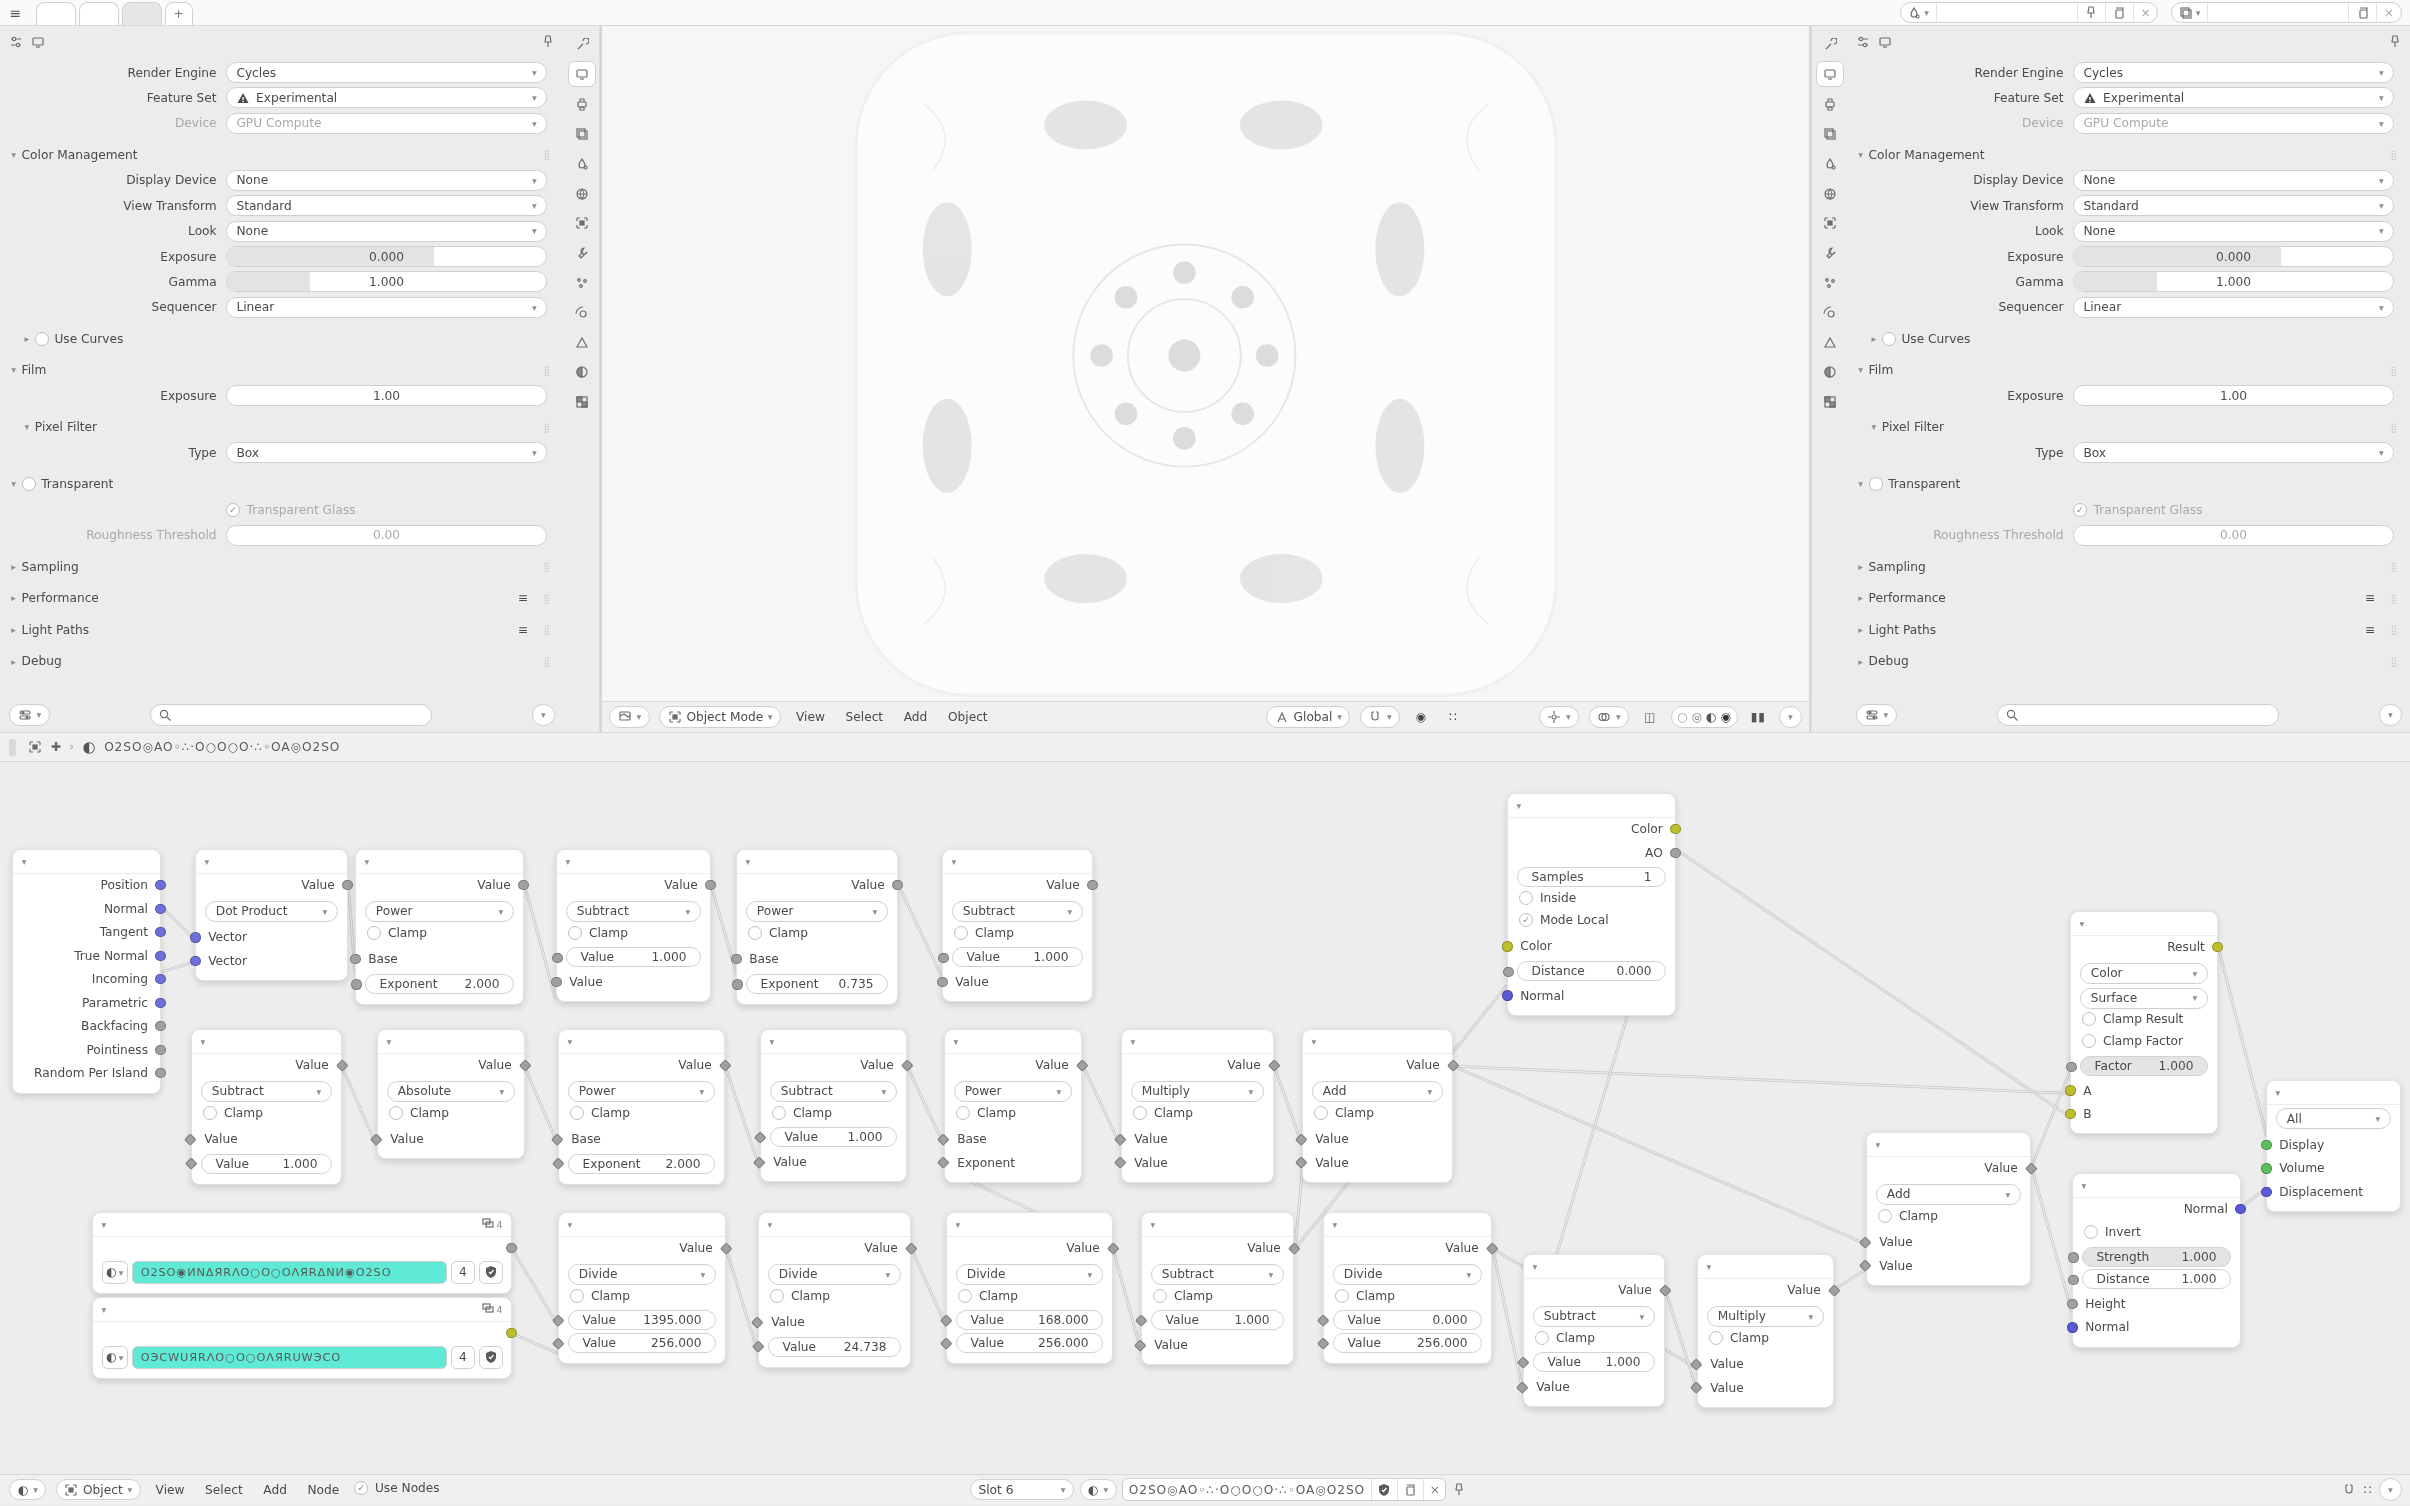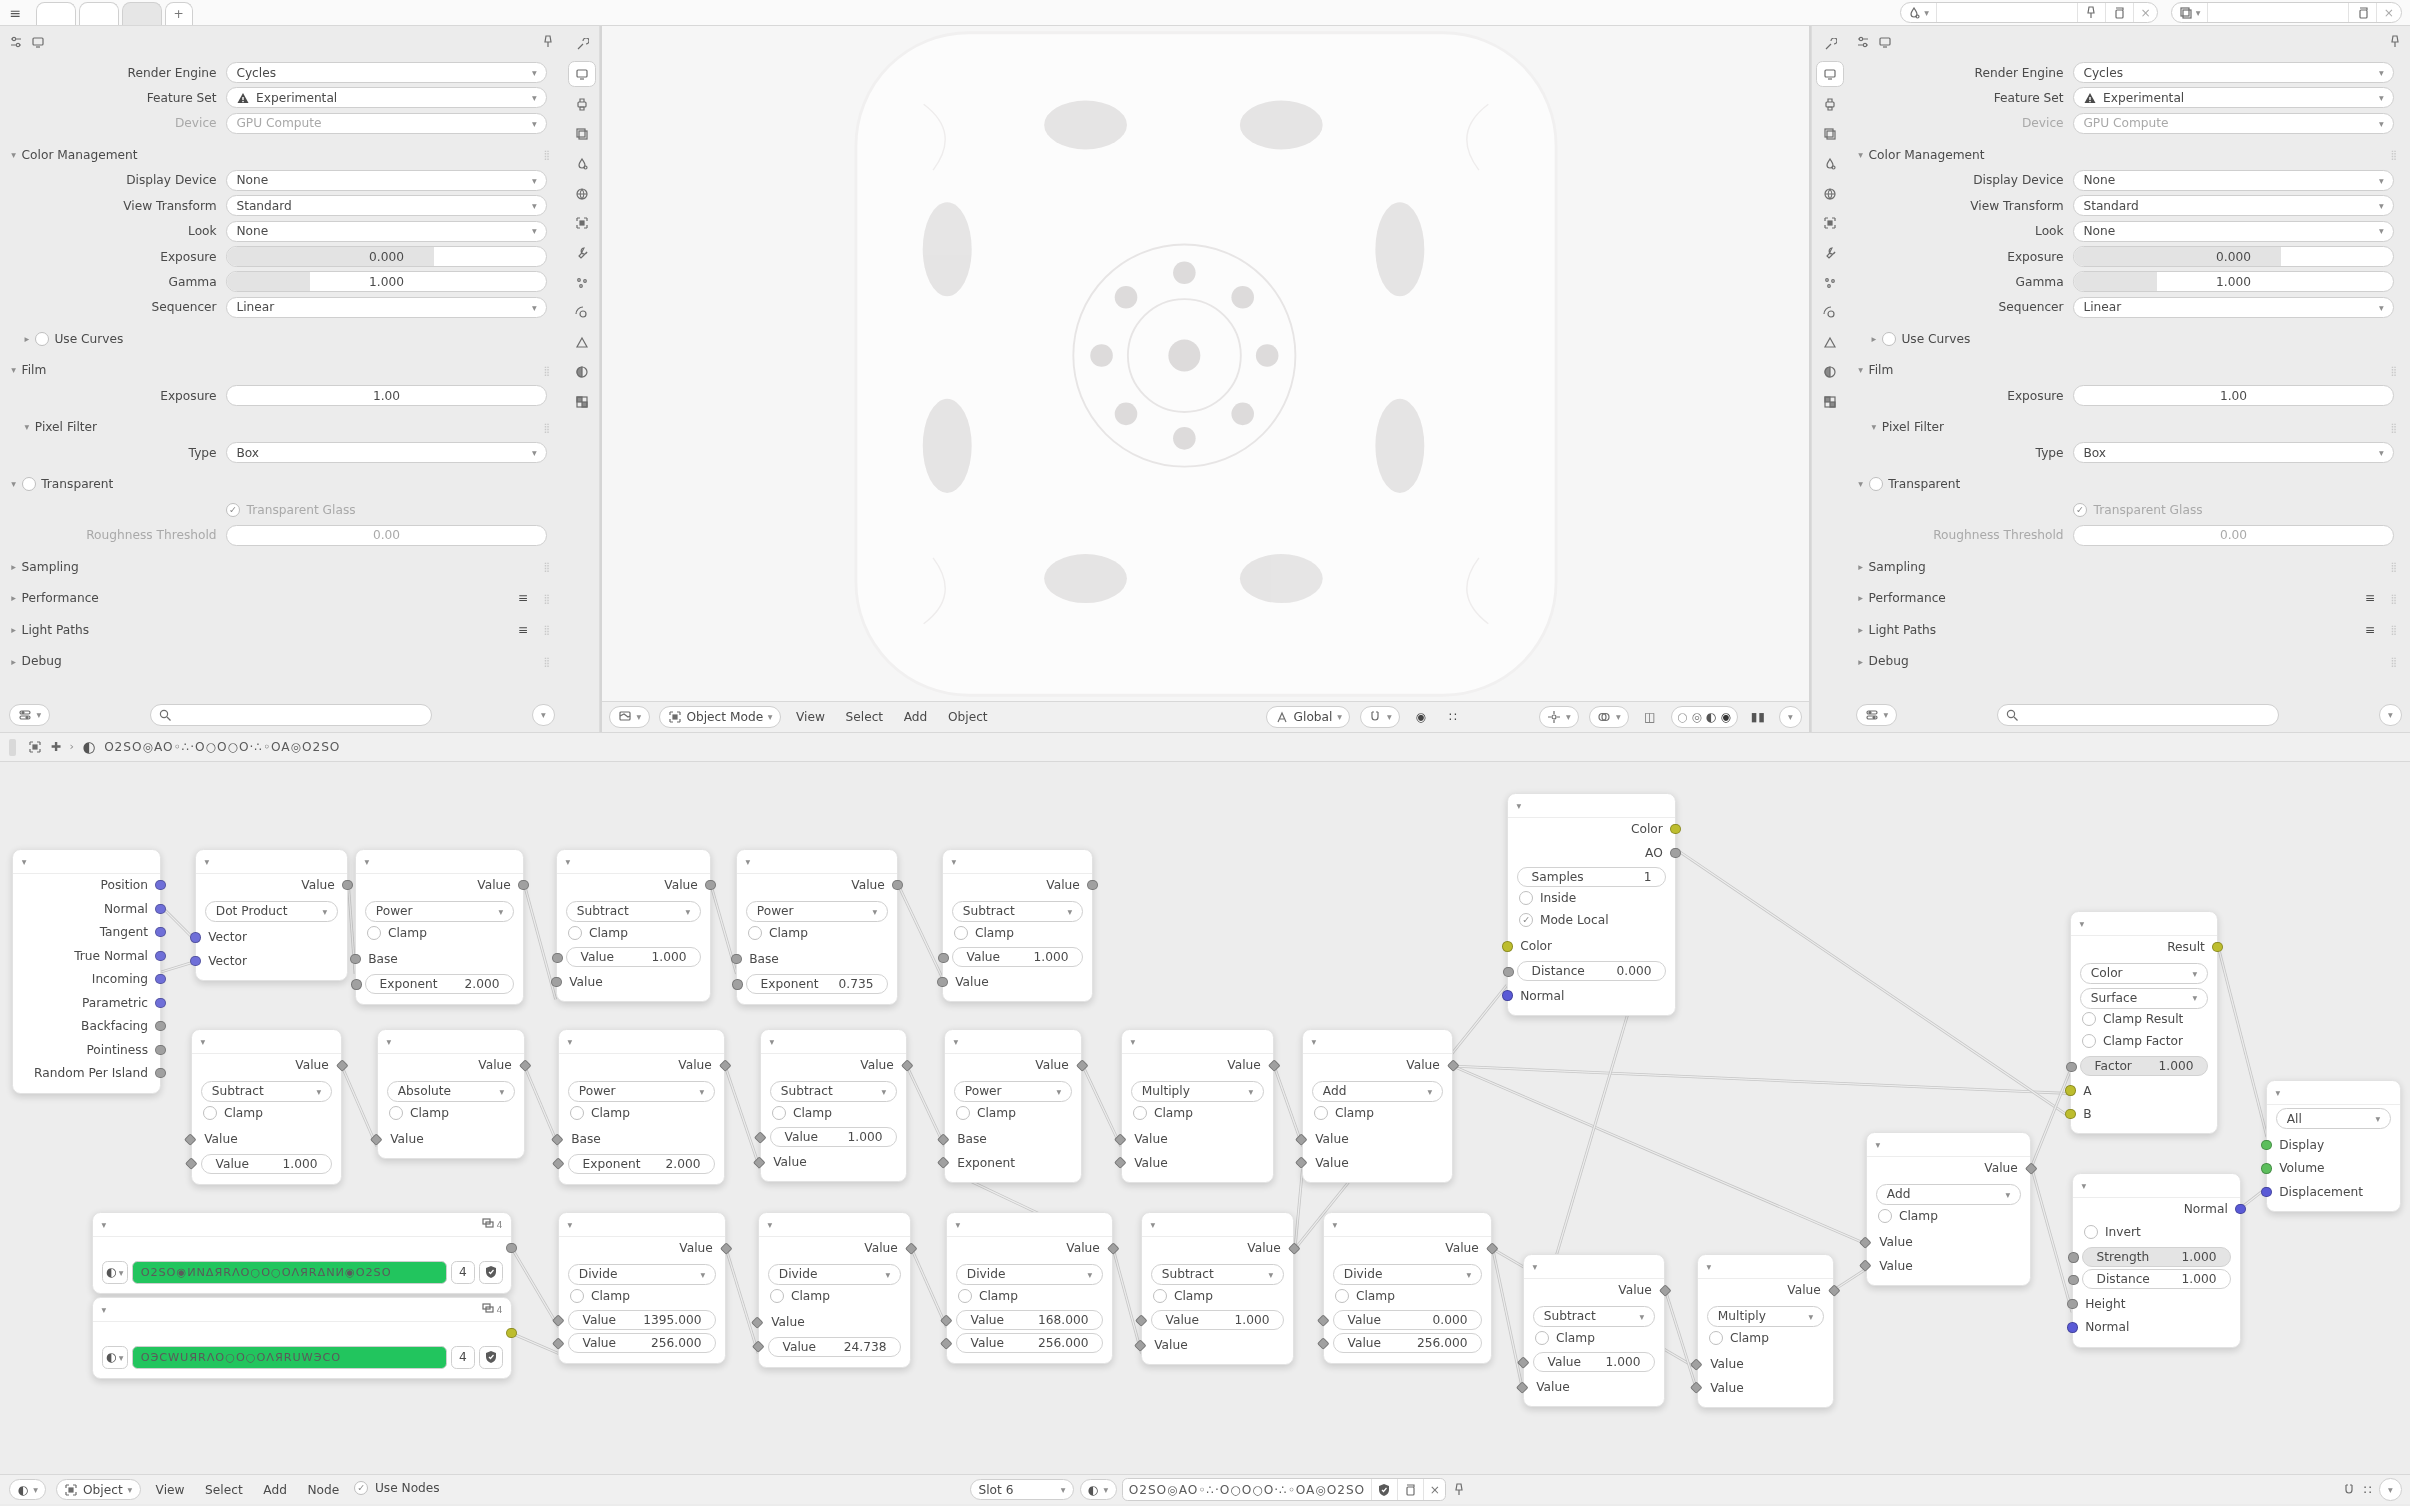--- a/index.html
+++ b/index.html
@@ -95,21 +95,21 @@
   .nfield { position:relative; margin:2.8px 9.4px; height:20px; border:0.9px solid #d2d2d2; border-radius:10.4px;
     background:#fff; display:flex; align-items:center; padding:0 9.4px; }
   .nfield .fl { flex:1; padding-left:3.8px; }
   .nfield .fv { padding-right:3.8px; }
   .nfield.filled { background:#e4e4e4; border-color:#d2d2d2; }
   .nselect { margin:3.8px 9.4px; }
   .ncheck { display:flex; gap:6.6px; margin:3.8px 11.3px; height:18px; }
   .datarow { display:flex; align-items:center; gap:3.8px; margin:7.5px 8.5px 1.9px; }
   .datarow .sqbtn { height:22.6px; border:0.9px solid #cfcfcf; background:#fff; border-radius:5.6px;
     display:flex; align-items:center; justify-content:center; padding:0 3.8px; gap:1.9px; }
-  .datarow .dname { flex:1; height:22.6px; border:0.9px solid #cfcfcf; border-radius:5.6px; background:#22c55e;
+  .datarow .dname { flex:1; height:22.6px; border:0.9px solid #cfcfcf; border-radius:5.6px; background:#5eead4;
     display:flex; align-items:center; padding:0 7.5px; font-size:11.3px; letter-spacing:0.9px; color:#5a5a5a;
     white-space:nowrap; overflow:hidden; }
 
   
   #footer { height:30px; background:#f0f0f0; border-top:0.9px solid #d8d8d8;
     display:flex; align-items:center; padding:0 9.4px; gap:9.4px; }
   #footer .centergrp { position:absolute; left:970px; display:flex; align-items:center; gap:5.6px; }
   #footer .rightgrp { margin-left:auto; display:flex; align-items:center; gap:7.5px; }
   .attachgrp { display:flex; align-items:center; height:22.6px; border:0.9px solid #cfcfcf; border-radius:5.6px;
     background:#fff; overflow:hidden; }

